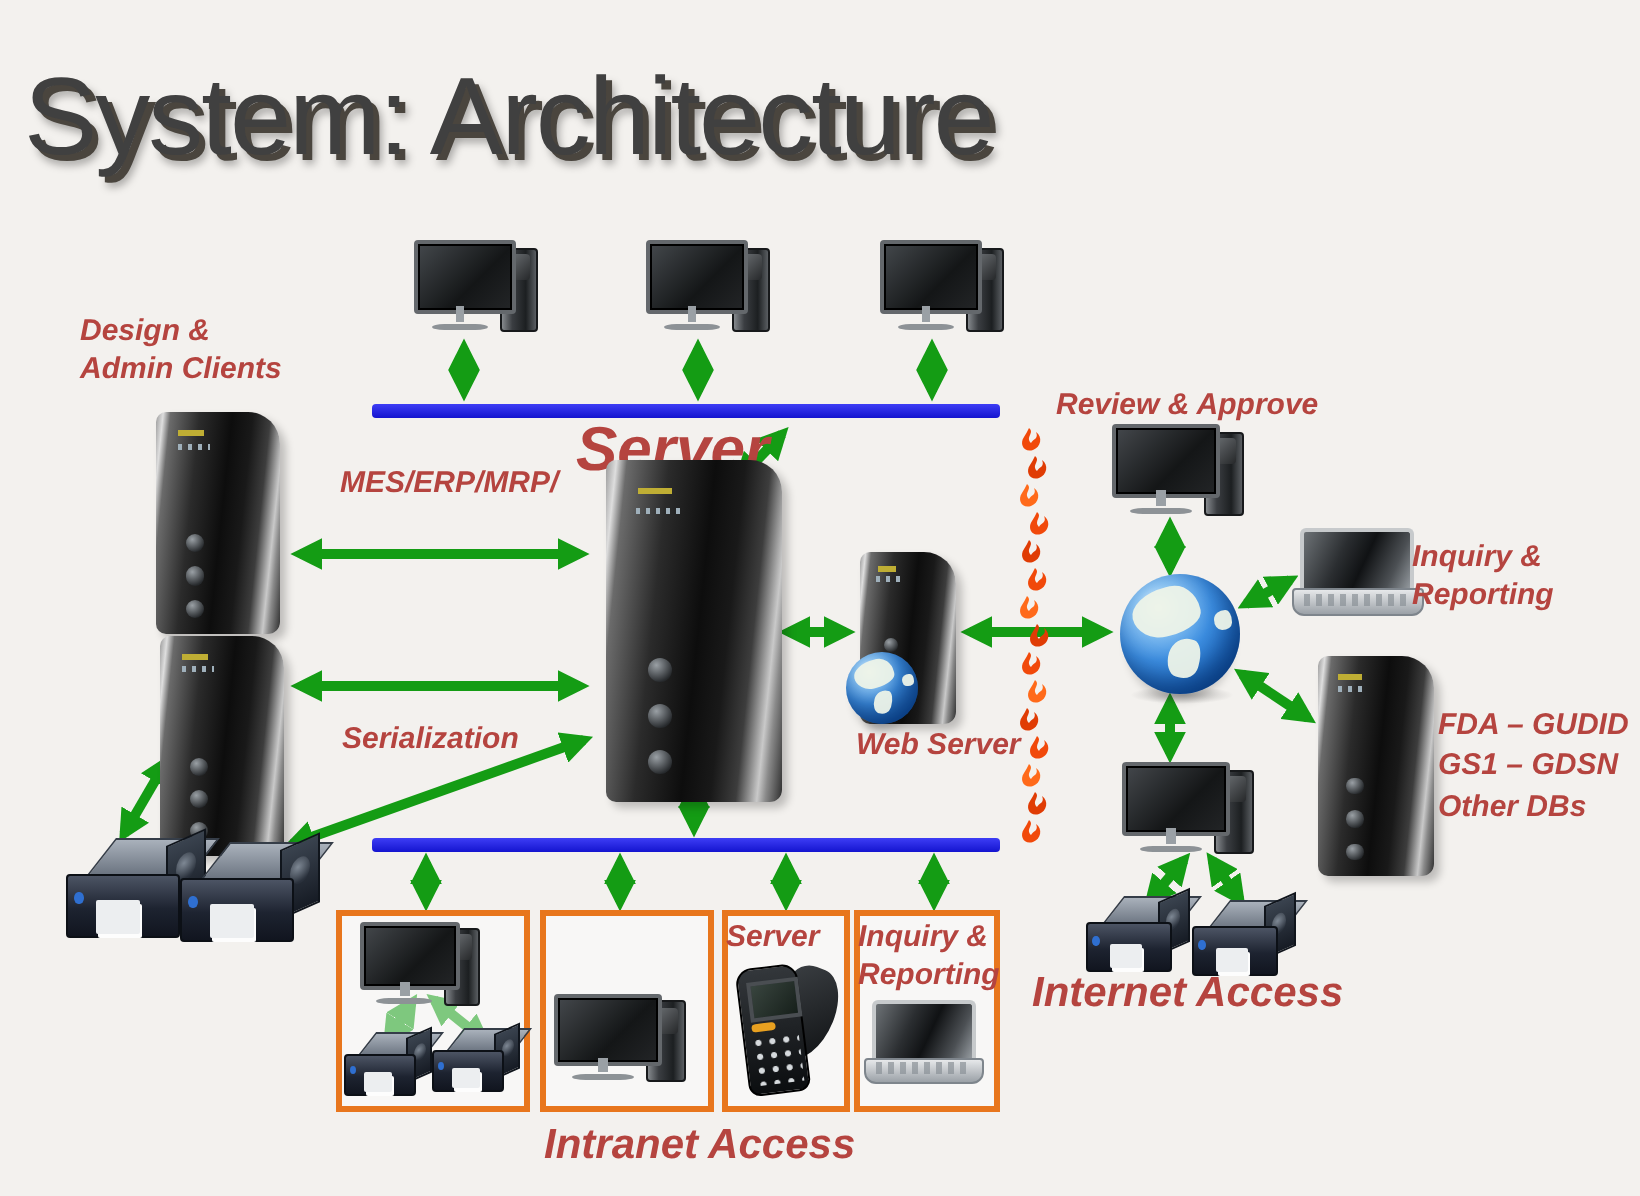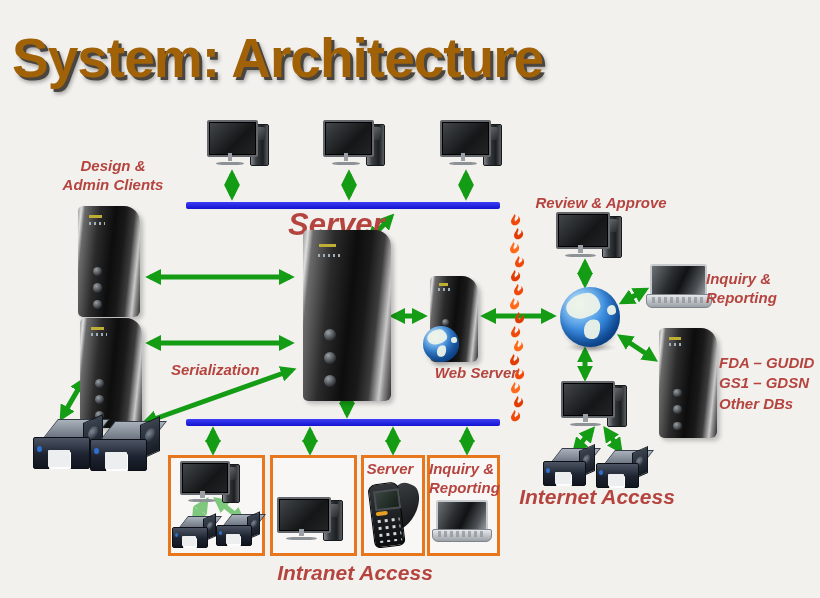--- a/index.html
+++ b/index.html
@@ -1,21 +1,21 @@
 <!DOCTYPE html>
 <html><head>
 <meta charset="utf-8">
 <style>
   html,body{margin:0;padding:0;background:#e9e7e4;}
   .cv{position:relative;width:820px;height:598px;background:#f3f1ee;overflow:hidden;
       font-family:"Liberation Sans",sans-serif;}
-  .ttl{position:absolute;left:12px;top:26px;font-size:55px;font-weight:bold;color:#a16207;
+  .ttl{position:absolute;left:12px;top:26px;font-size:55px;font-weight:normal;color:#404040;
        letter-spacing:-1px;text-shadow:3px 3px 0 #4a453e,4px 5px 4px rgba(0,0,0,.35);}
   .lbl{position:absolute;color:#b5443f;font-weight:bold;font-style:italic;line-height:1.26;
-       text-align:center;white-space:nowrap;}
+       text-align:left;white-space:nowrap;}
   .lbl span{display:block;}
   .f15{font-size:15px;}
   .f20{font-size:21px;}
   .left{text-align:left;}
   .bus{position:absolute;height:7px;background:linear-gradient(180deg,#3d3df5,#1414cf);border-radius:2px;}
   .obox{position:absolute;border:3px solid #e8761d;background:rgba(255,255,255,.45);}
   
   .desktop{position:absolute;}
   .desktop .tw{position:absolute;right:0;top:7%;width:27%;height:80%;border-radius:2px;border:1px solid #17191b;
     background:linear-gradient(90deg,#85898d,#3b3e42 30%,#1c1f21 70%,#5a5e62);}
@@ -205,20 +205,21 @@
       <div class="ps">
         <i></i>
       </div>
     <div class="pf">
         <i class="lab"></i>
         <i class="dot"></i>
       </div>
   </div>
 
   <div class="lbl f15 left" style="left:170px;top:233px;">
+    <span>MES/ERP/MRP/</span>
   </div>
   <div class="lbl f15 left" style="left:171px;top:361px;">
     <span>Serialization</span>
   </div>
 
   <div class="lbl" style="left:288px;top:205px;width:92px;font-size:31px;">
     <span>Server</span>
   </div>
   <div class="tower" style="left:303px;top:230px;width:88px;height:171px;">
     <div class="led"></div>

